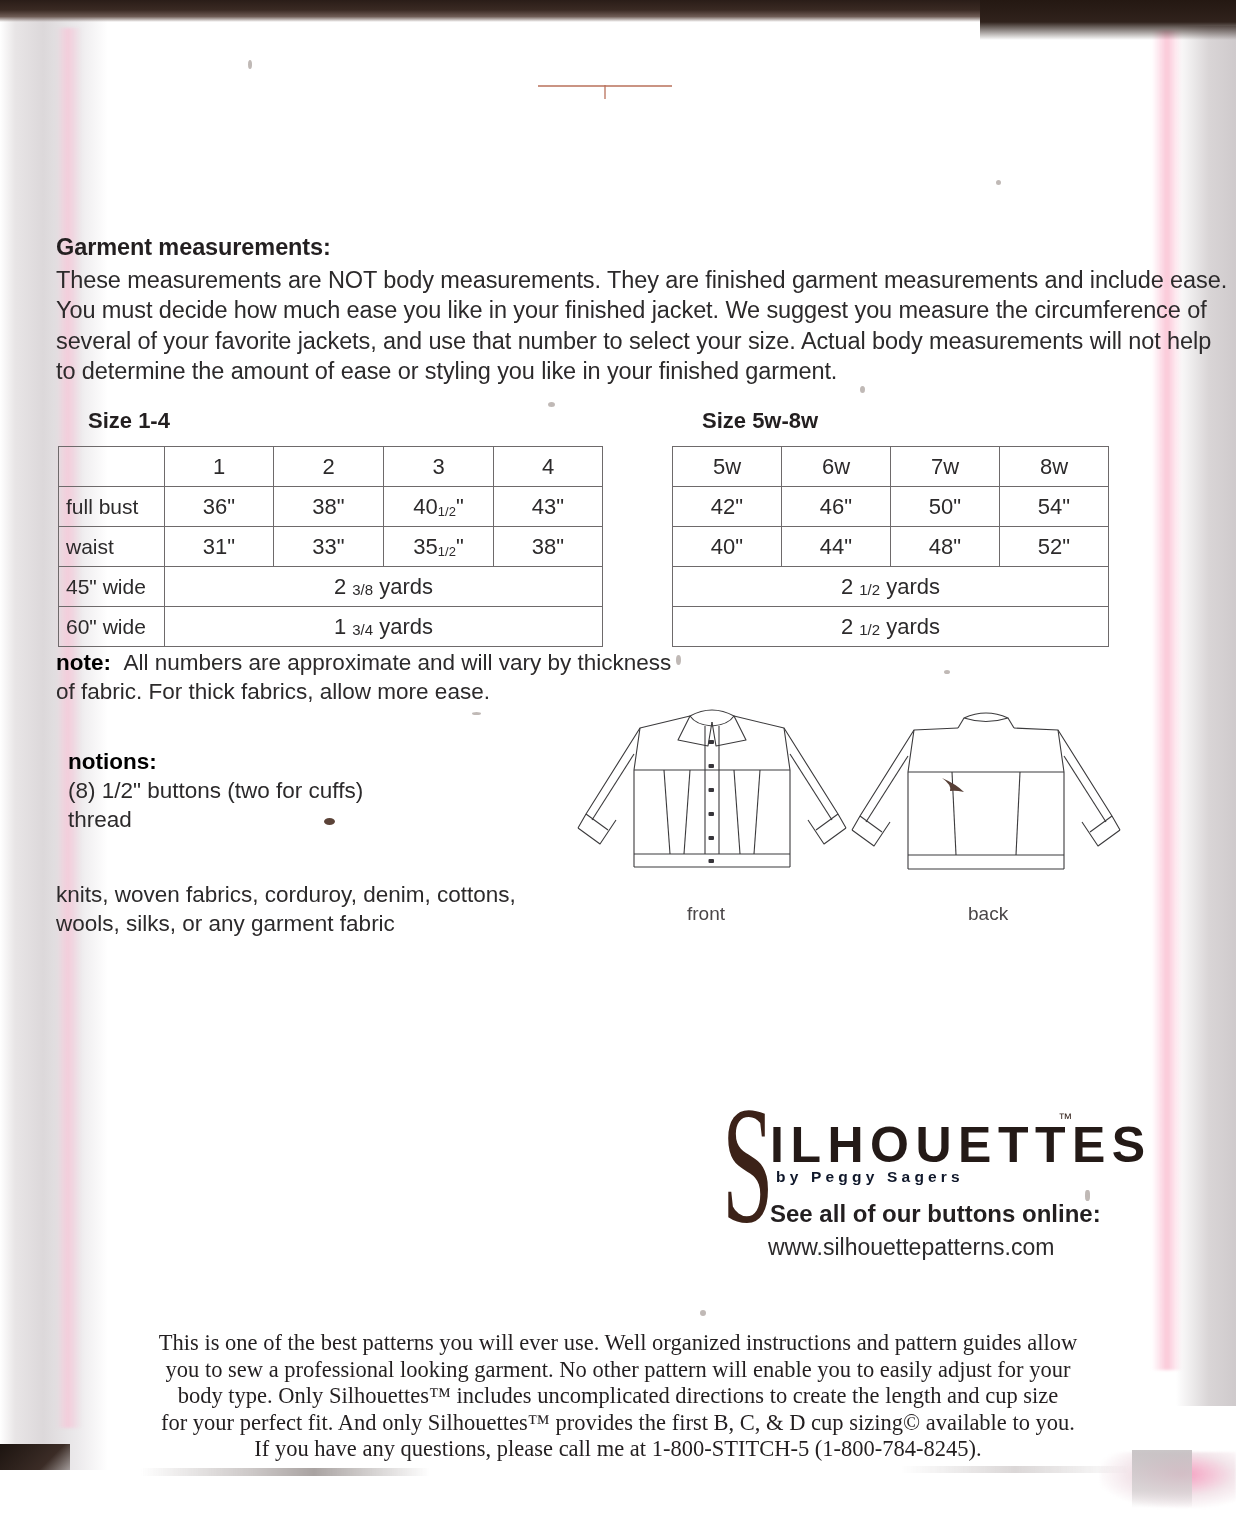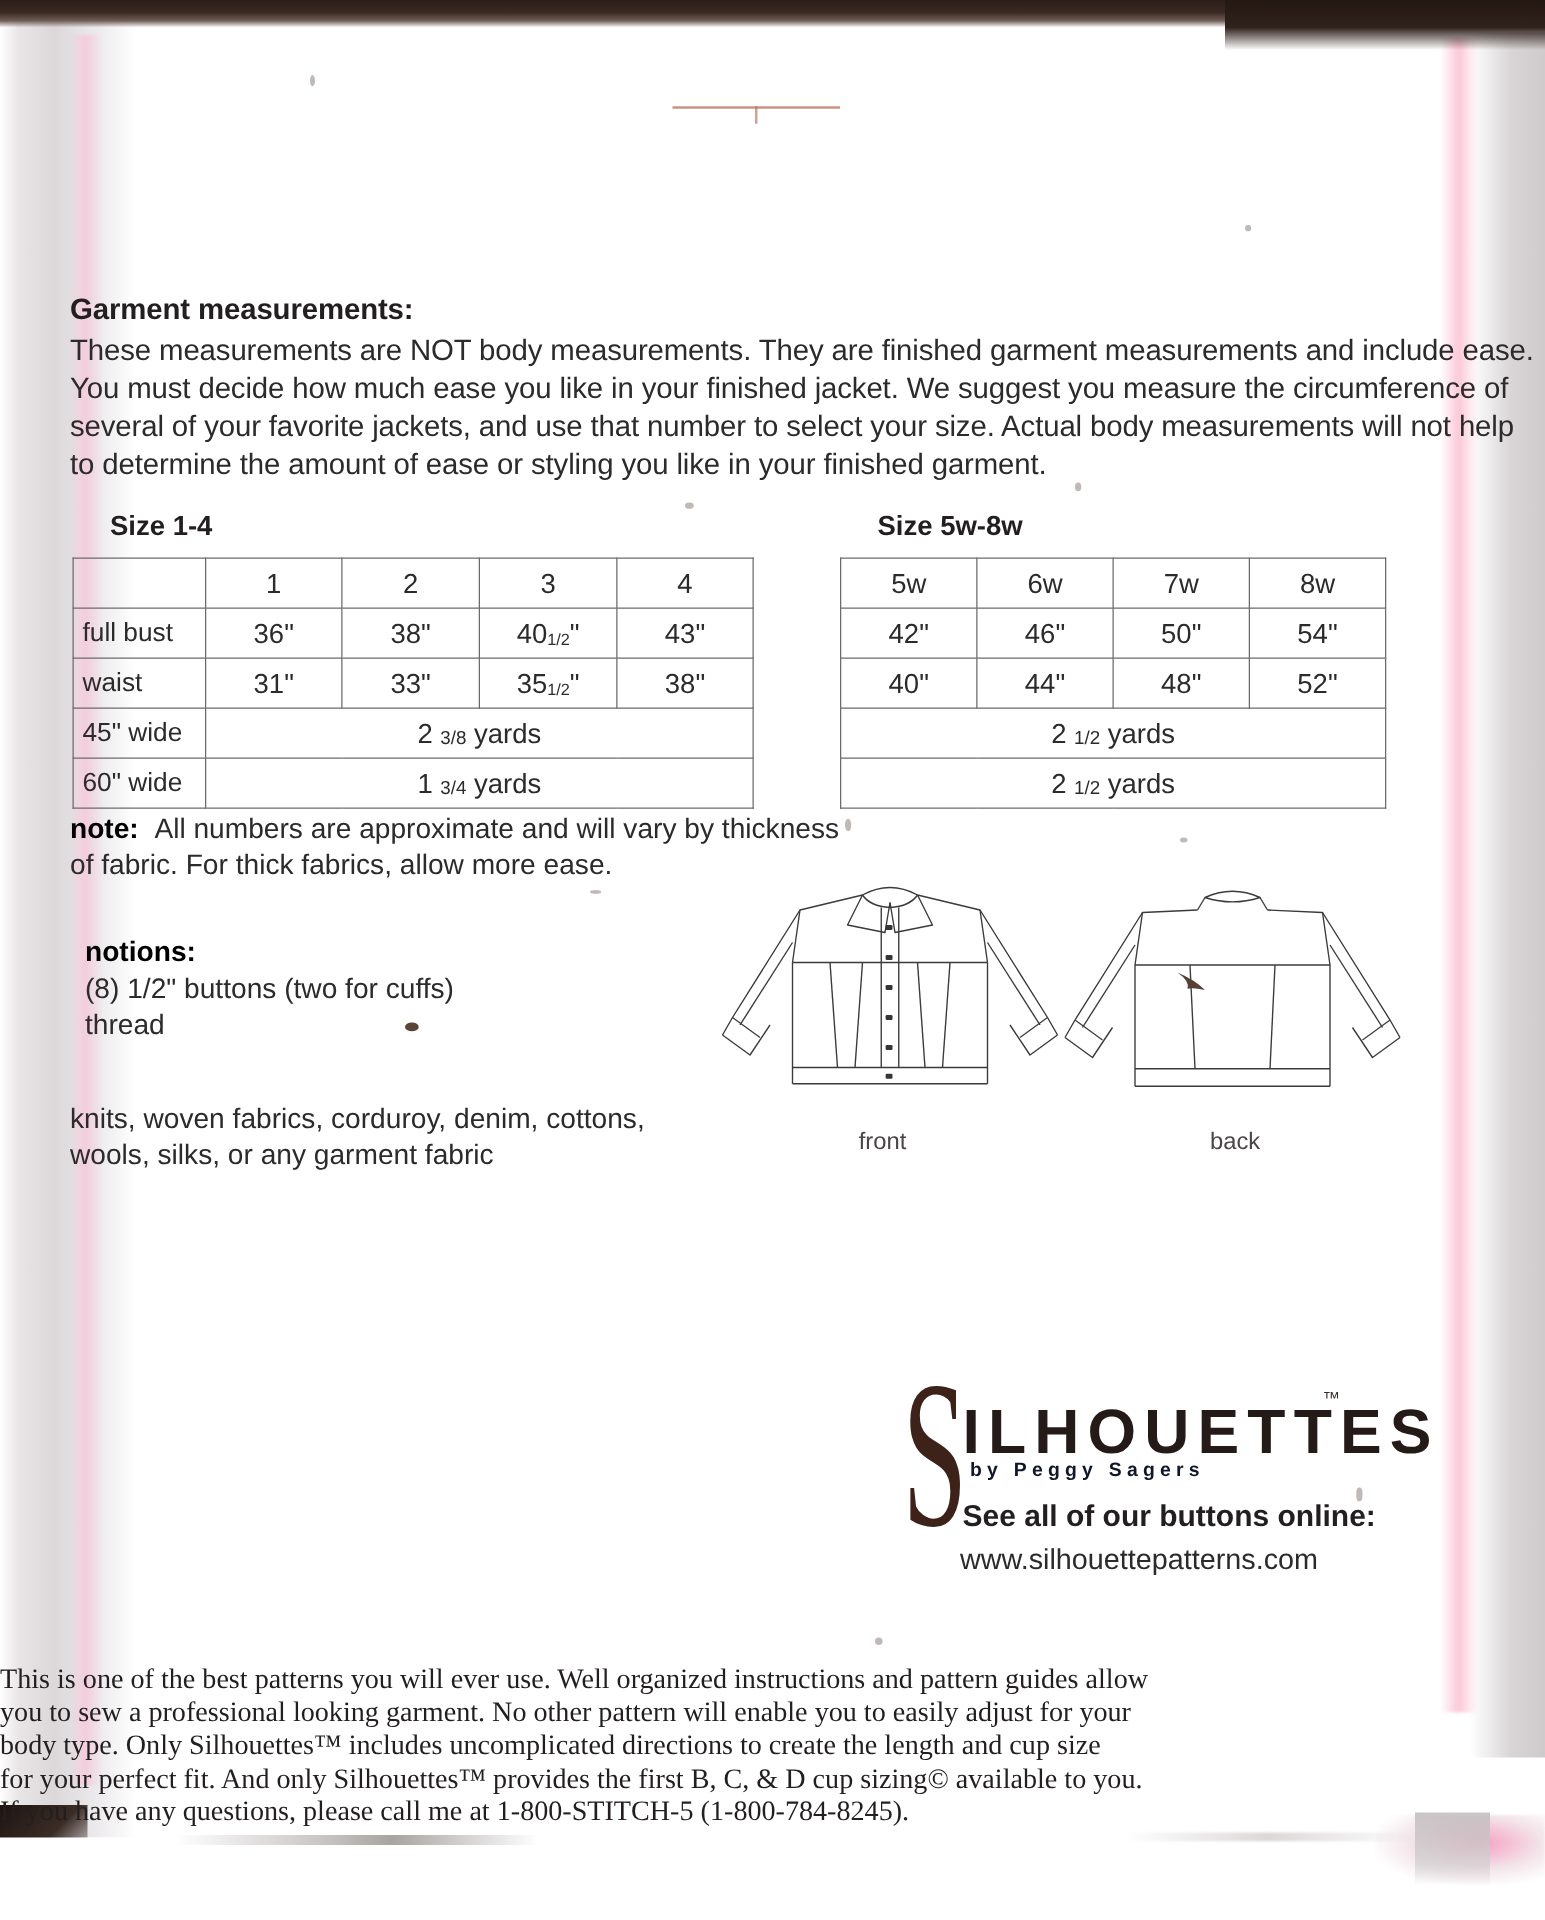--- a/index.html
+++ b/index.html
@@ -73,21 +73,21 @@
     transform:scaleX(.62) scaleY(1.12);transform-origin:left top;}
   #logoword{position:absolute;left:48px;top:32px;font-size:50px;font-weight:bold;
     letter-spacing:6.5px;color:#241a17;font-family:"Liberation Sans",sans-serif;}
   #logotm{position:absolute;left:336px;top:26px;font-size:14px;color:#3a2a24;}
   #logosub{position:absolute;left:54px;top:84px;font-size:15.5px;font-weight:bold;
     letter-spacing:4.2px;color:#0f172a;}
   #online{position:absolute;left:770px;top:1200px;font-size:24px;font-weight:bold;color:#231f20;}
   #url{position:absolute;left:768px;top:1234px;font-size:23px;color:#2c2a2b;}
 
   
-  #blurb{position:absolute;left:0px;top:1330px;width:1236px;
+  #blurb{position:absolute;left:0px;top:1330px;width:1236px;text-align:center;
     font-family:"Liberation Serif",serif;font-size:22.5px;line-height:26.5px;color:#231f20;}
   #blurb .l{display:block;white-space:nowrap;}
 
   .dot{position:absolute;background:#5b4338;border-radius:50%;}
 </style>
 </head>
 <body>
 
 <div id="page">
 

